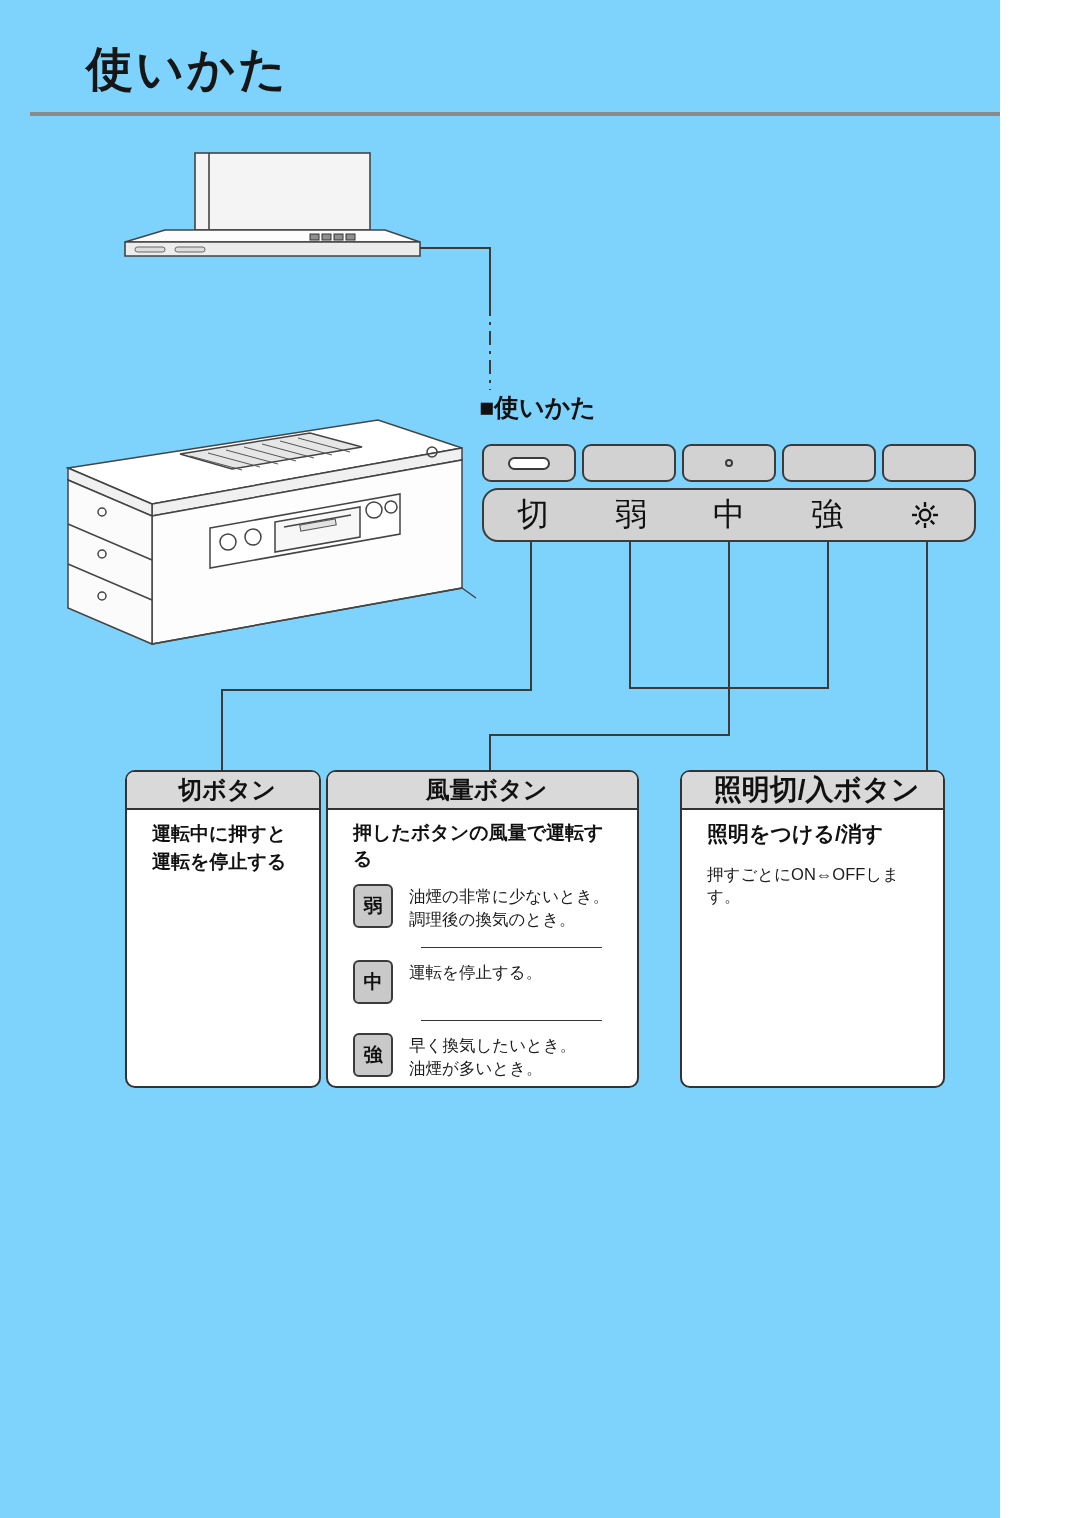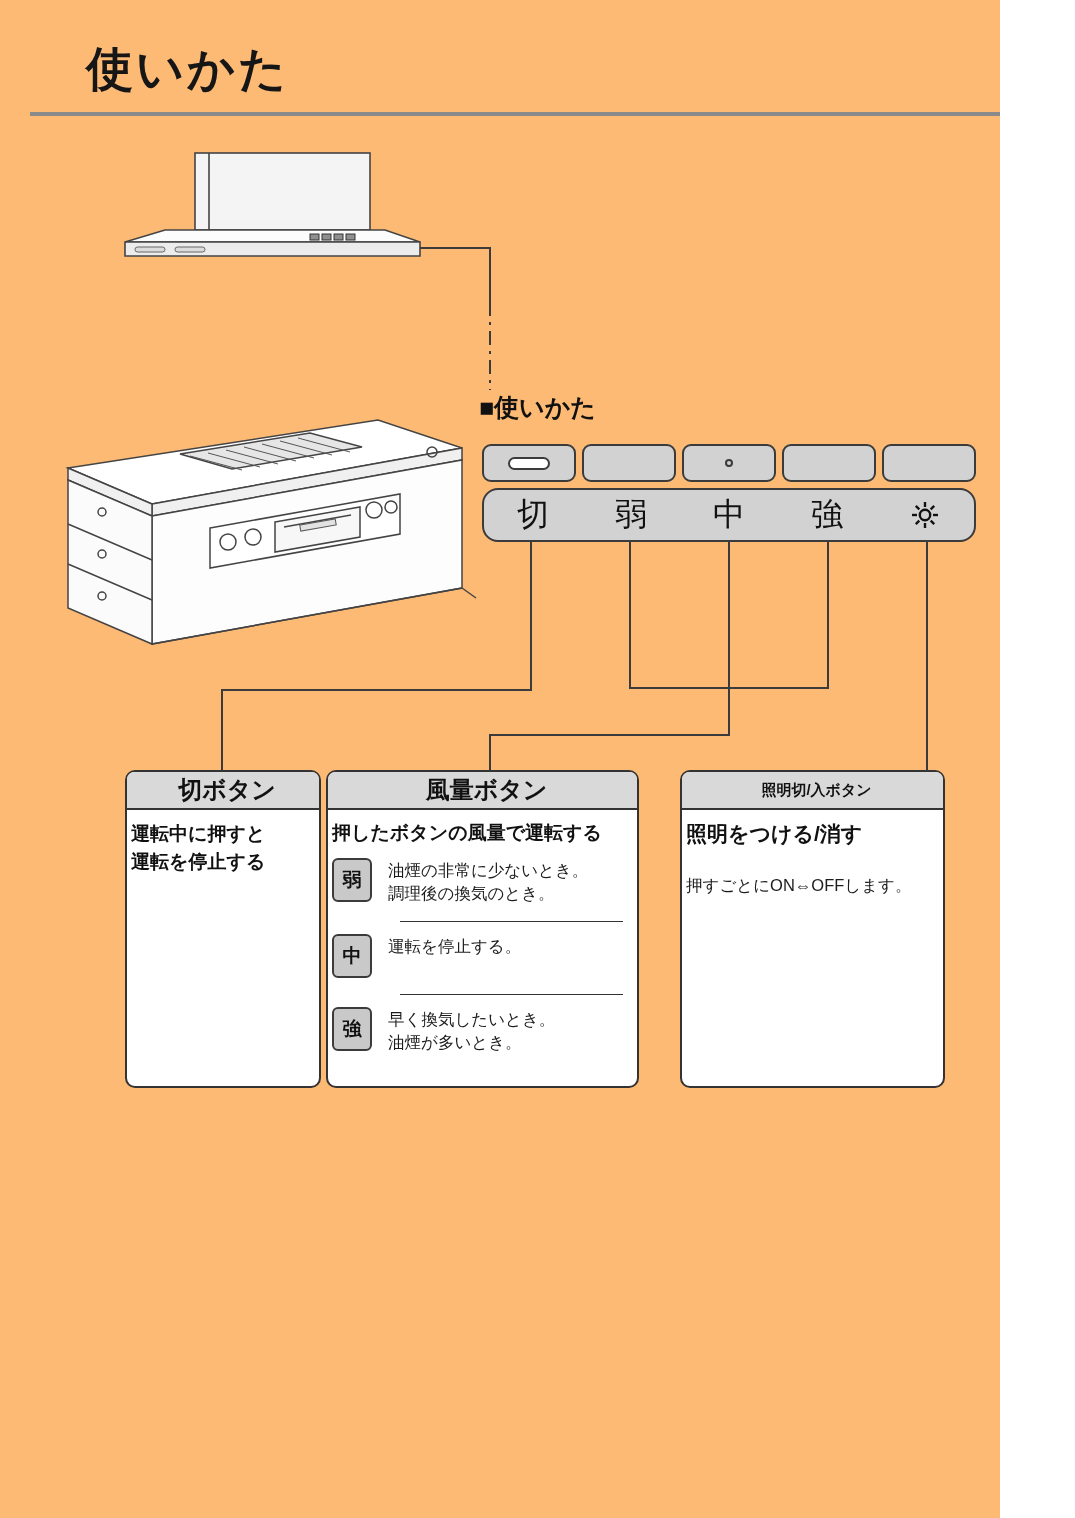--- a/index.html
+++ b/index.html
@@ -1,17 +1,17 @@
 <!DOCTYPE html>
 <html><head>
 <meta charset="utf-8">
 <style>
   html,body{margin:0;padding:0;background:#fff;}
   .canvas{
-    position:relative;width:1000px;height:1518px;background:#fdba74;
+    position:relative;width:1000px;height:1518px;background:#7dd3fc;
     font-family:"Liberation Sans",sans-serif;color:#111;overflow:hidden;
   }
   .abs{position:absolute;}
   .page-title{
     left:86px;top:38px;font-size:47px;font-weight:600;letter-spacing:3px;color:#161616;
   }
   .title-rule{left:30px;top:112px;width:1014px;height:4px;background:#8a8a8a;}
   .sw-label{left:479px;top:391px;font-size:25px;font-weight:700;color:#111;}
   .btn-row{left:482px;top:444px;width:494px;display:flex;gap:6px;}
   .sw-btn{
@@ -30,34 +30,34 @@
     position:absolute;border:2.5px solid #333;border-radius:10px;background:#fff;box-sizing:border-box;
   }
   .box-head{
     height:36px;background:#d9d9d9;border-bottom:2.5px solid #333;border-radius:7px 7px 0 0;
     display:flex;align-items:center;justify-content:center;font-weight:700;color:#111;padding-left:8px;
   }
   .box1{left:125px;top:770px;width:196px;height:318px;}
   .box2{left:326px;top:770px;width:313px;height:318px;}
   .box3{left:680px;top:770px;width:265px;height:318px;}
   .box1 .box-head,.box2 .box-head{font-size:24px;}
-  .box3 .box-head{font-size:15px;}
-  .box-body{padding:10px 4px;}
+  .box3 .box-head{font-size:28px;}
+  .box-body{padding:10px 25px;}
   .bold-line{font-size:19px;font-weight:700;line-height:1.45;color:#111;}
   .fan-sub{font-size:19px;font-weight:700;color:#111;}
   .fan-row{display:flex;align-items:flex-start;gap:16px;margin-top:12px;}
   .fan-btn{
     width:40px;height:44px;background:#c9c9c9;border:2px solid #3b3b3b;border-radius:6px;
     box-sizing:border-box;display:flex;align-items:center;justify-content:center;
     font-size:19px;font-weight:600;flex:none;color:#111;
   }
   .fan-desc{font-size:16.5px;color:#1c1c1c;line-height:1.4;padding-top:1px;}
   .fan-sep{border:none;border-top:1.5px solid #333;margin:16px 10px 0 68px;}
   .light-line1{font-size:21px;font-weight:700;color:#111;}
-  .light-line2{font-size:16.5px;color:#1c1c1c;margin-top:27px;}
+  .light-line2{font-size:16.5px;color:#1c1c1c;margin-top:16px;}
   .page-num{left:1005px;top:1440px;font-size:31px;color:#111;}
 </style>
 </head>
 <body>
 
 <div class="canvas">
 
   <div class="abs page-title">使いかた</div>
   <div class="abs title-rule"></div>
 

